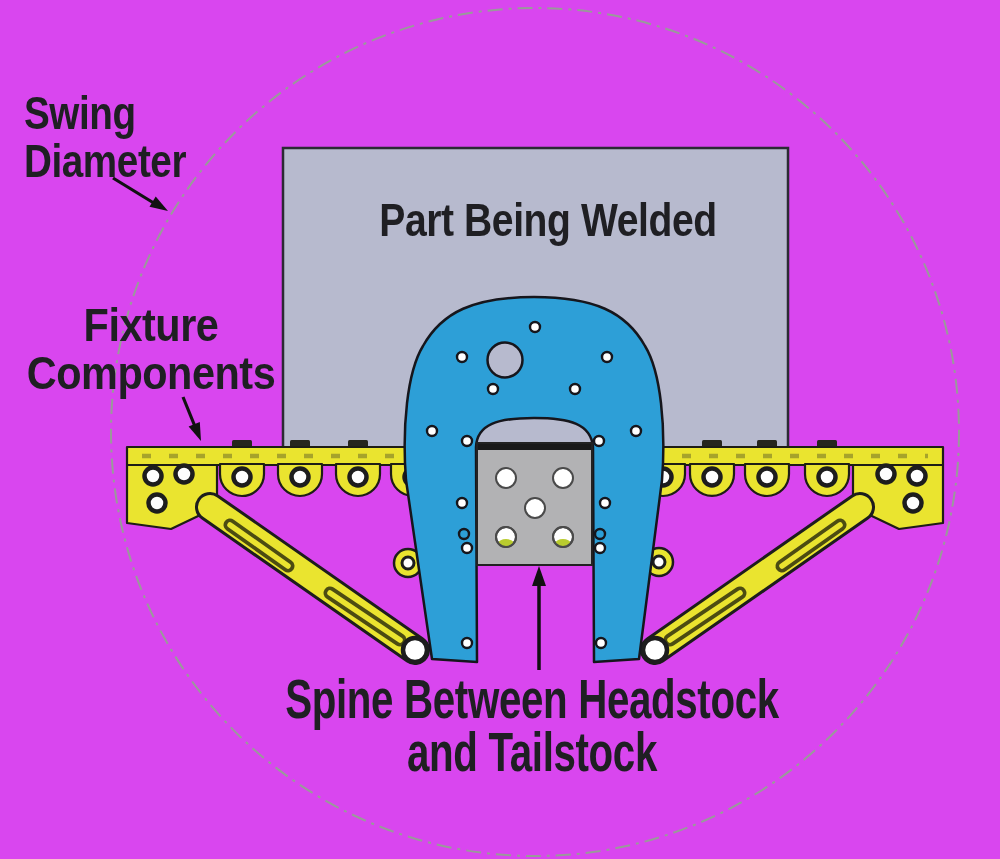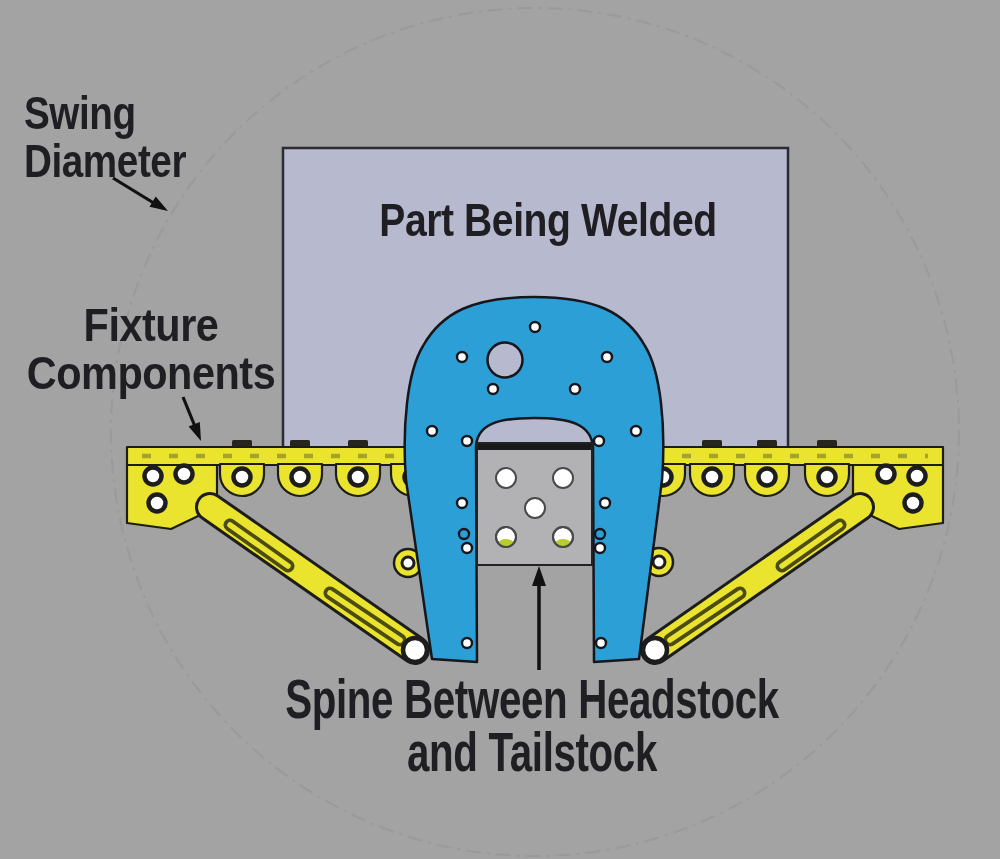--- a/index.html
+++ b/index.html
@@ -1,17 +1,17 @@
 <!DOCTYPE html>
 <html><head>
 <meta charset="utf-8">
 <style>
   html,body{margin:0;padding:0;background:#fff;}
   .stage{
-    position:relative;width:1000px;height:859px;background:#a3a3a3;
+    position:relative;width:1000px;height:859px;background:#d946ef;
     font-family:"Liberation Sans", sans-serif;overflow:hidden;
   }
   .stage svg{position:absolute;left:0;top:0;}
   .label{
     position:absolute;color:#1f1f23;font-weight:700;
     letter-spacing:-0.5px;white-space:nowrap;
   }
   .lbl-swing{
     left:24px;top:89px;font-size:46px;line-height:48px;text-align:left;
     transform:scaleX(0.84);transform-origin:left top;

